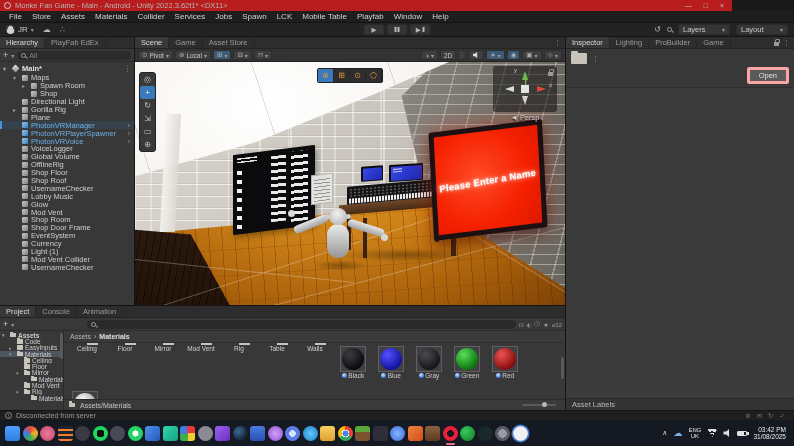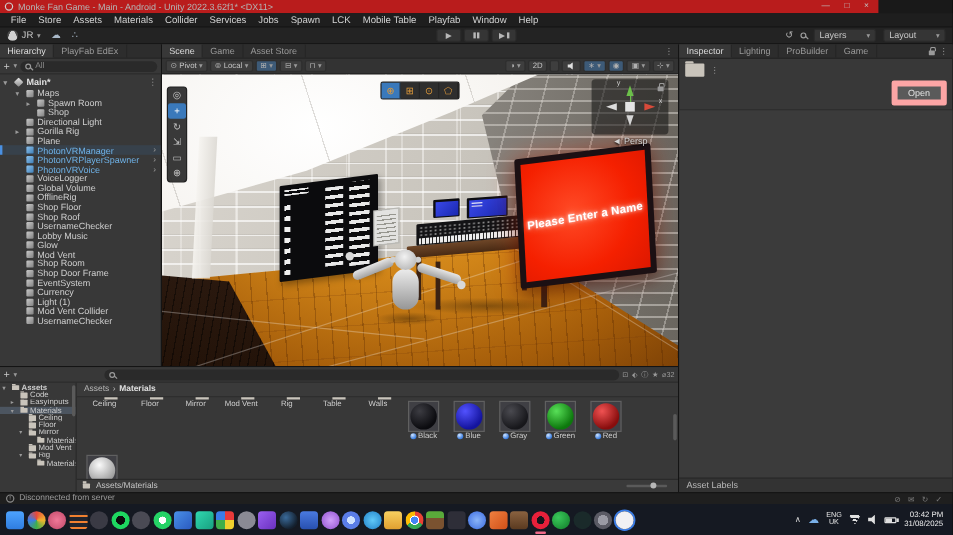--- a/index.html
+++ b/index.html
@@ -166,21 +166,21 @@
   .tool-btn { width:15px; height:13px; display:flex; align-items:center; justify-content:center; font-size:8px; color:#c4c4c4; }
   .tool-btn.sel { background:#3a79bb; color:#fff; border-radius:2px; }
 
   
   .insp-head { border-bottom:1px solid #2c2c2c; padding:4px 5px 3px; }
   .insp-row1 { display:flex; align-items:center; gap:5px; }
   .bigfolder { width:16px; height:11px; background:#c9c4bb; border-radius:1px; position:relative; flex:none; }
   .bigfolder::before { content:''; position:absolute; left:0; top:-2.5px; width:7px; height:2.5px; background:#c9c4bb; border-radius:1px 1px 0 0; }
   .insp-title { font-size:8.5px; color:#a4a4a4; flex:1; }
   .insp-row2 { display:flex; justify-content:flex-end; margin-top:3px; }
-  .openbtn { background:#5a5a5a; border:5px solid #fca5a5; color:#e2e2e2; font-size:7.5px; border-radius:2px; padding:1px 9px; }
+  .openbtn { background:#5a5a5a; border:3px solid #fca5a5; color:#e2e2e2; font-size:7.5px; border-radius:2px; padding:1px 9px; }
   .insp-body { flex:1; background:#3b3b3b; }
   .insp-foot { height:12px; border-top:1px solid #2a2a2a; background:#333; display:flex; align-items:center; padding:0 6px; font-size:7.5px; color:#b8b8b8; }
 
   
   .project { height:105px; border-top:1px solid #141414; background:#383838; display:flex; flex-direction:column; }
   .proj-content { flex:1; display:flex; overflow:hidden; }
   .ptree { width:64px; border-right:1px solid #2a2a2a; position:relative; overflow:hidden; padding-top:1px; }
   .prow { height:6.3px; display:flex; align-items:center; font-size:6.5px; color:#cfcfcf; padding-left:10px; position:relative; white-space:nowrap; overflow:hidden; }
   .prow .arr { position:absolute; left:2px; font-size:5px; color:#9a9a9a; }
   .prow.t1 { padding-left:17px; } .prow.t1 .arr { left:9px; }
@@ -661,20 +661,32 @@
               <span class="gz-l"></span>
               <span class="gz-d"></span>
               <span class="gz-cube"></span>
             </div>
             <div class="persp">◄ Persp</div>
           </div>
         </div>
       </div>
 
       <div class="project">
+        <div class="tabbar">
+
+        <span class="tab active">
+              <span>Project</span>
+            </span>
+            <span class="tab">
+              <span>Console</span>
+            </span>
+            <span class="tab">
+              <span>Animation</span>
+            </span>
+          </div>
         <div class="panel-tools">
           <span class="plus">+</span>
           <span class="caret">▾</span>
           <span class="searchbox" style="margin-left:70px">
             <span class="mag"></span>
           </span>
           <span class="caret">⊡</span>
           <span class="caret">⬖</span>
           <span class="caret">ⓘ</span>
           <span class="caret">★</span>

